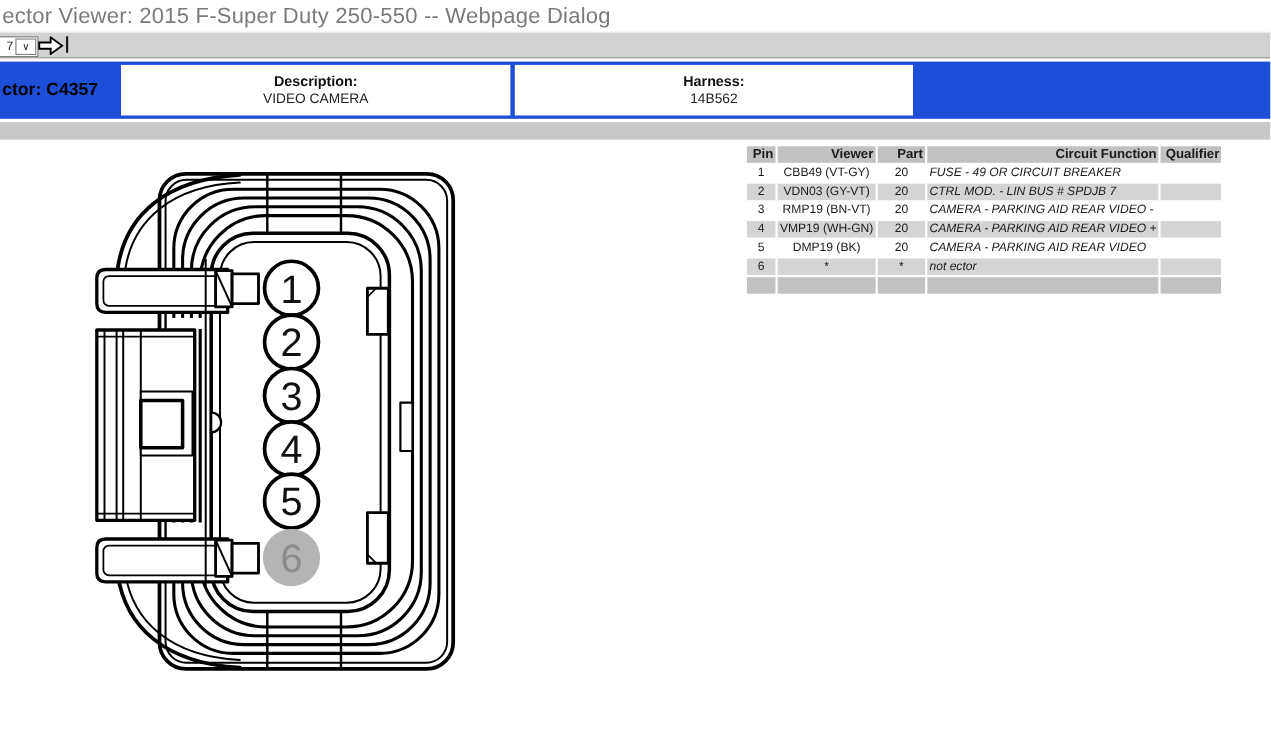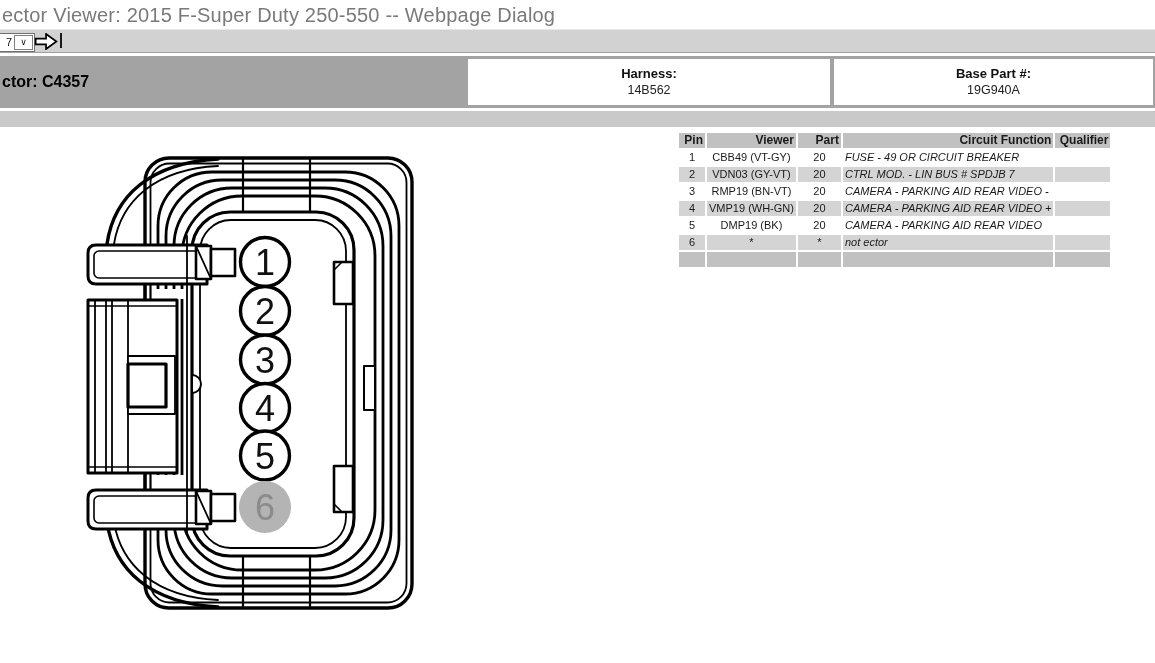--- a/index.html
+++ b/index.html
@@ -23,21 +23,21 @@
     background:#ffffff;border:1px solid #707070;
   }
   .combo-text{position:absolute;right:22px;top:2px;font-size:11px;color:#111;}
   .combo-btn{
     position:absolute;right:1px;top:1px;width:17px;height:13px;background:#ffffff;
     border:1px solid #7f7f7f;font-size:9px;color:#111;text-align:center;line-height:12px;
   }
   .go-btn{position:absolute;left:34px;top:3px;width:26px;height:17px;}
   .caret{position:absolute;left:60px;top:3px;width:2px;height:15px;background:#1a1a1a;}
   
-  .hdrstrip{position:absolute;left:0;top:56px;width:1155px;height:52px;background:#a3a3a3;}
+  .hdrstrip{position:absolute;left:0;top:56px;width:1155px;height:52px;background:#1d4ed8;}
   .hdrstrip .conn-label{
     position:absolute;left:2px;top:0;height:52px;line-height:52px;
     font-size:16px;font-weight:bold;color:#000;white-space:nowrap;
   }
   .hdr-cell{
     position:absolute;top:3px;height:46px;background:#ffffff;
     display:flex;flex-direction:column;align-items:center;justify-content:center;
   }
   .hdr-cell .lab{font-size:13px;font-weight:bold;color:#111;line-height:17px;}
   .hdr-cell .val{font-size:12.5px;color:#222;line-height:17px;}
@@ -76,27 +76,27 @@
     <span class="combo-btn">∨</span>
   </div>
   <svg class="go-btn" viewBox="0 0 26 18">
     <polygon points="1,6 12,6 12,1 23,9 12,17 12,12 1,12" fill="#ffffff" stroke="#000000" stroke-width="1.8"></polygon>
   </svg>
   <div class="caret"></div>
 </div>
 
 <div class="hdrstrip">
   <div class="conn-label">ctor: C4357</div>
+  <div class="hdr-cell cell-desc">
+    <div class="lab">Description:</div>
+    <div class="val">VIDEO CAMERA</div>
+  </div>
   <div class="hdr-cell cell-harn">
     <div class="lab">Harness:</div>
     <div class="val">14B562</div>
-  </div>
-  <div class="hdr-cell cell-base">
-    <div class="lab">Base Part #:</div>
-    <div class="val">19G940A</div>
   </div>
 </div>
 
 <div class="sepbar"></div>
 
 <div class="pintable-wrap">
   <table class="pins">
     <colgroup>
       <col class="col-pin">
         <col class="col-circ">

